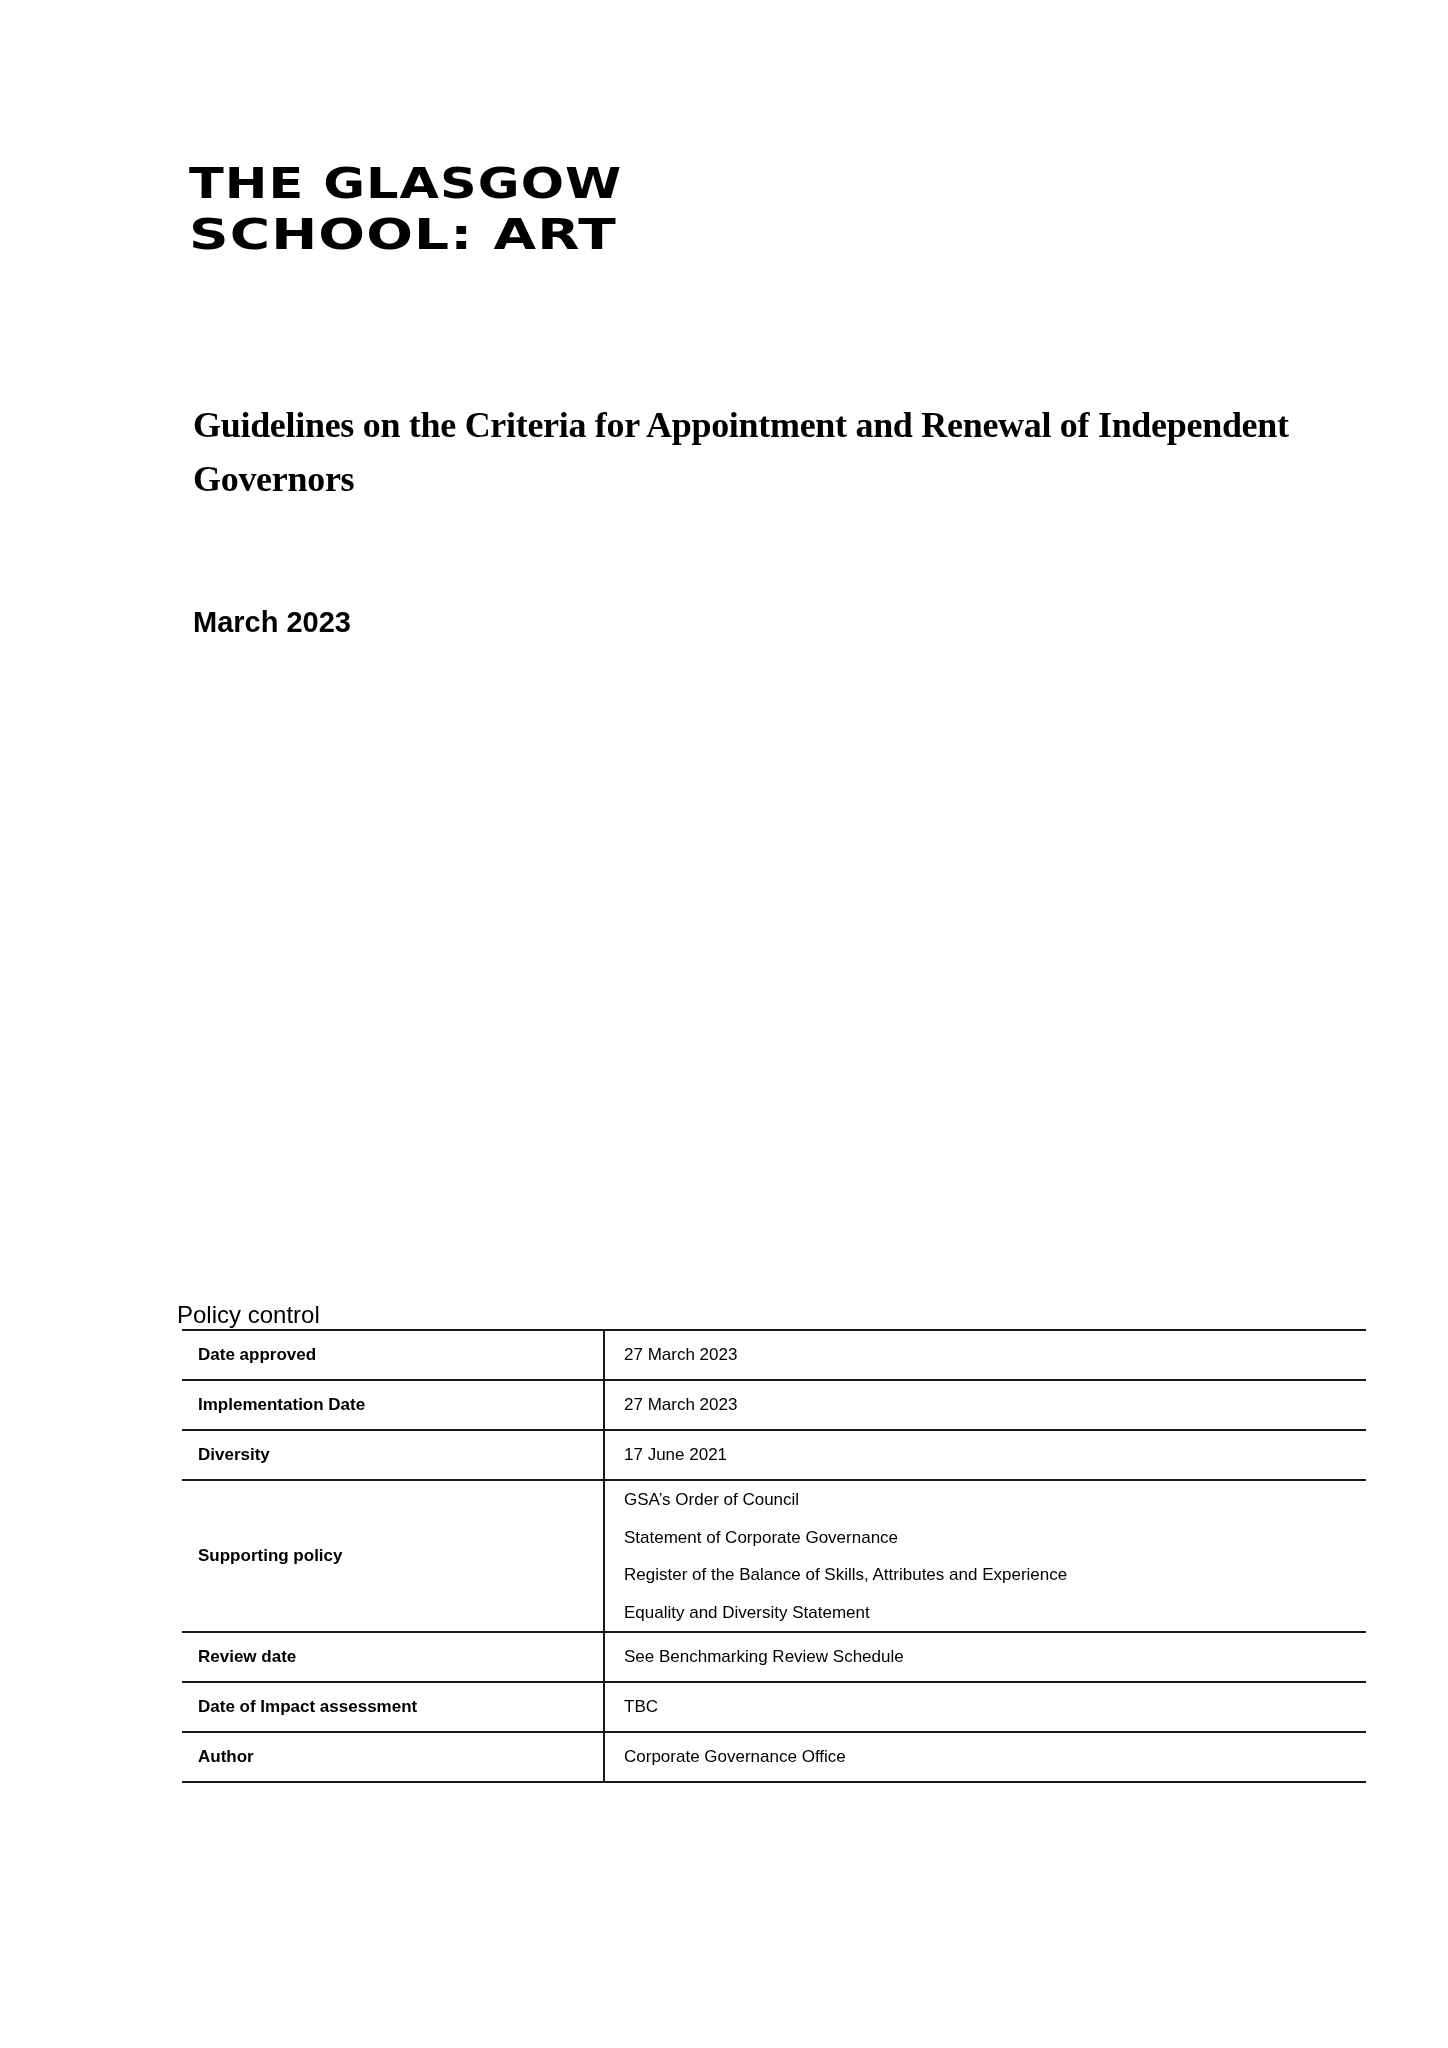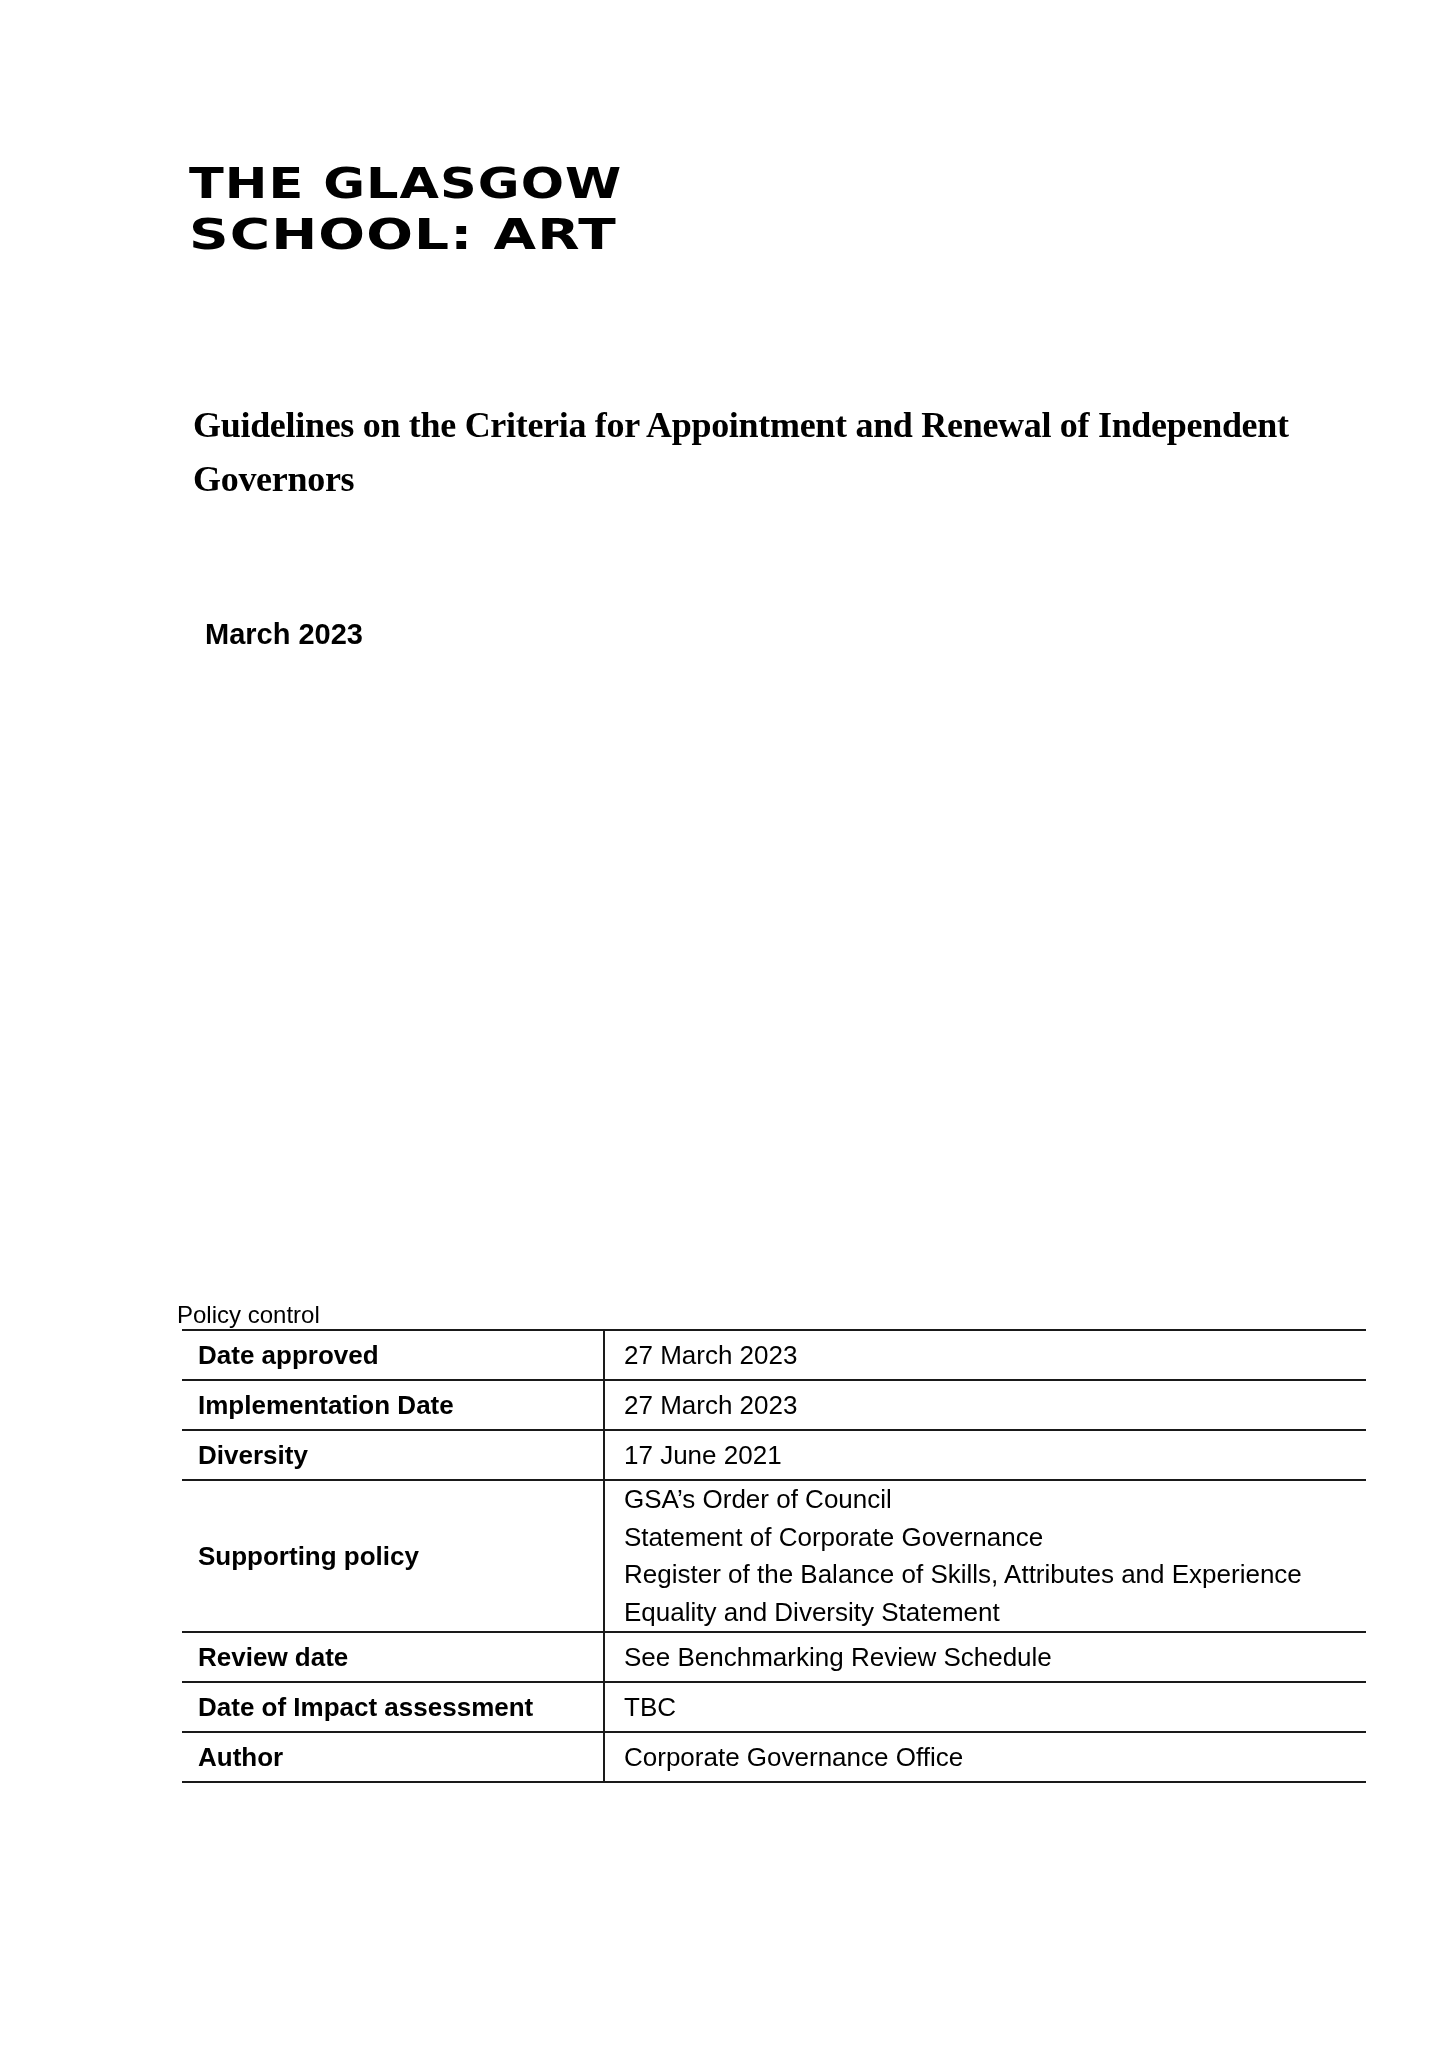--- a/index.html
+++ b/index.html
@@ -48,39 +48,39 @@
     letter-spacing: -0.3px;
   }
   .date-heading {
     position: absolute;
     left: 193px;
     top: 602px;
     font-family: "Liberation Sans", sans-serif;
     font-weight: bold;
     font-size: 29px;
     line-height: 40px;
-    margin: 12px;
+    margin: 0;
   }
   .policy-control-label {
     position: absolute;
     left: 177px;
     top: 1260px;
     font-family: "Liberation Sans", sans-serif;
     font-size: 24px;
     line-height: 32px;
     margin-top: 39px;
   }
   table.policy-table {
     position: absolute;
     left: 182px;
     top: 1329px;
     width: 1184px;
     border-collapse: collapse;
     font-family: "Liberation Sans", sans-serif;
-    font-size: 26px;
+    font-size: 17px;
   }
   table.policy-table td {
     border-top: 2px solid #1a1a1a;
     border-bottom: 2px solid #1a1a1a;
     padding: 0 12px 0 16px;
     height: 48px;
     vertical-align: middle;
     line-height: 28px;
   }
   table.policy-table td.label {

